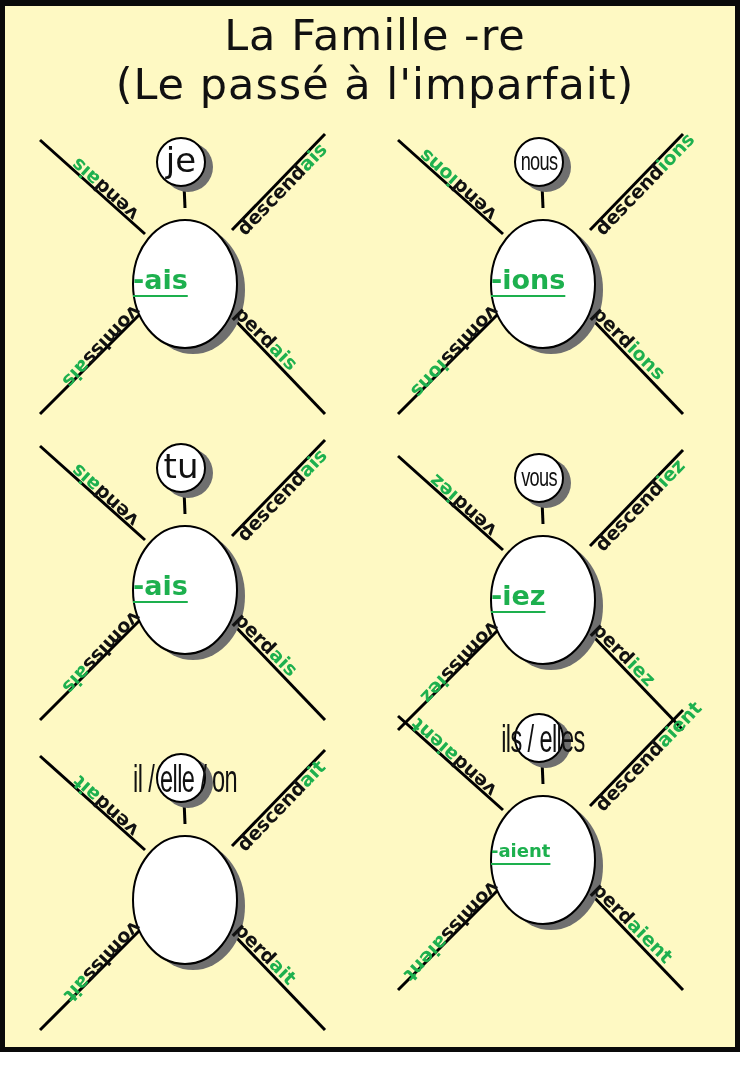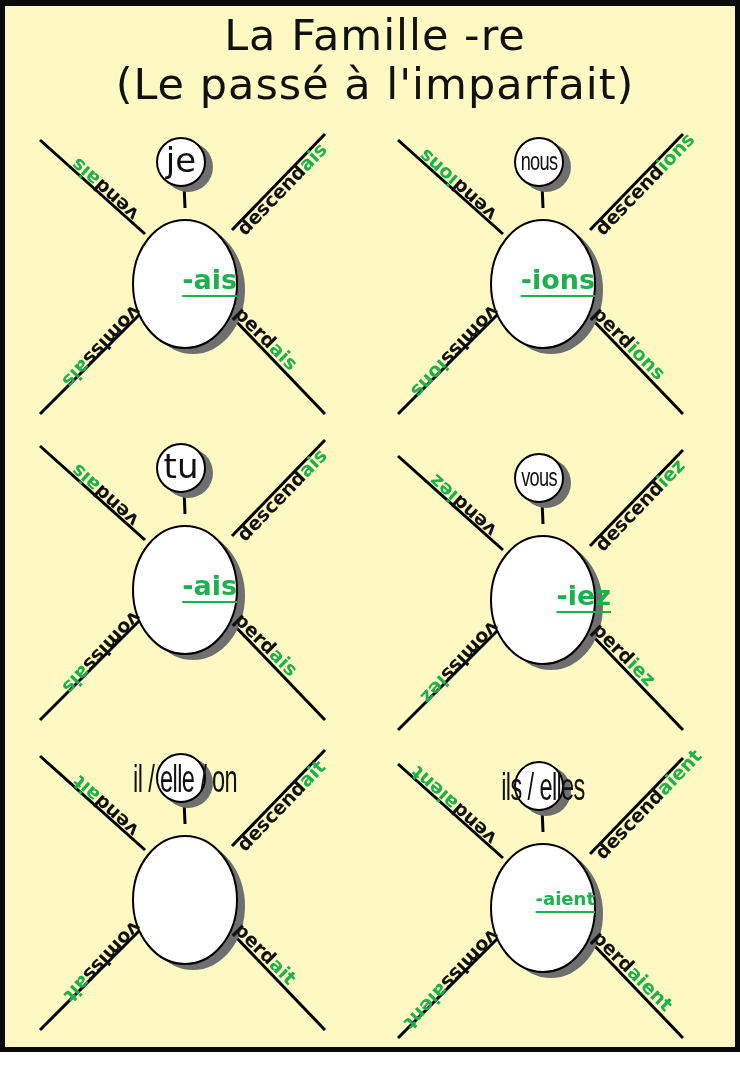--- a/index.html
+++ b/index.html
@@ -13,21 +13,21 @@
            letter-spacing:1px; }
   .t1 { top:4px; font-size:43px; line-height:50px; }
   .t2 { top:52px; font-size:43px; line-height:52px; }
   .cell { position:absolute; width:370px; height:310px; }
   .cell svg { position:absolute; left:0; top:0; }
   .word { position:absolute; font-family:"DejaVu Sans", sans-serif; font-weight:bold;
           font-size:19px; color:#111; white-space:nowrap; transform-origin:0 0; }
   .word .end { color:#1db04e; }
   .ending { position:absolute; font-family:"DejaVu Sans", sans-serif; font-weight:bold;
             font-size:27px; color:#1db04e; text-decoration:underline; text-decoration-thickness:2px;
-            text-underline-offset:6px; text-align:right; white-space:nowrap; }
+            text-underline-offset:6px; text-align:left; white-space:nowrap; }
   .pronoun { position:absolute; font-family:"Liberation Sans Narrow","Liberation Sans", sans-serif;
              color:#111; text-align:center; white-space:nowrap; }
 </style>
 </head>
 <body>
 
 <div class="poster">
   <div class="title t1">La Famille -re</div>
   <div class="title t2">(Le passé à l'imparfait)</div>
 </div>
@@ -140,21 +140,21 @@
 
       <ellipse cx="193" cy="178" rx="52" ry="64" fill="#6f6f6f"></ellipse>
       <ellipse cx="185" cy="172" rx="52" ry="64" fill="#fff" stroke="#000" stroke-width="2"></ellipse>
     </svg>
     <div class="pronoun" style="left: 90px; top: 30px; width: 190px; font-size: 38px; line-height: 42px; transform: scaleX(0.62); letter-spacing: -1px;">il / elle / on</div>
     <div class="word w-desc" style="left: 232px; top: 112px; transform: rotate(-46deg);"><span class="stem">descend</span><span class="end">ait</span></div>
     <div class="word w-perd" style="left: 246px; top: 190px; transform: rotate(45deg);"><span class="stem">perd</span><span class="end">ait</span></div>
     <div class="word w-vend" style="left: 128px; top: 114px; transform: rotate(-138deg);"><span class="stem">vend</span><span class="end">ait</span></div>
     <div class="word w-vom" style="left: 146px; top: 204px; transform: rotate(133deg); transform-origin: 0px 0px;"><span class="stem">vomiss</span><span class="end">ait</span></div>
   </div>
-    <div class="cell" style="left: 358px; top: 736px;">
+    <div class="cell" style="left: 358px; top: 688px;">
     <svg width="370" height="310" viewBox="0 0 370 310">
 
       <line x1="40" y1="28" x2="145" y2="122" stroke="#000" stroke-width="3"></line>
       <line x1="325" y1="22" x2="232" y2="118" stroke="#000" stroke-width="3"></line>
       <line x1="140" y1="202" x2="40" y2="302" stroke="#000" stroke-width="3"></line>
       <line x1="232" y1="205" x2="325" y2="302" stroke="#000" stroke-width="3"></line>
 
       <line x1="184" y1="72" x2="185" y2="96" stroke="#000" stroke-width="3"></line>
 
       <circle cx="188" cy="55" r="25" fill="#6f6f6f"></circle>

